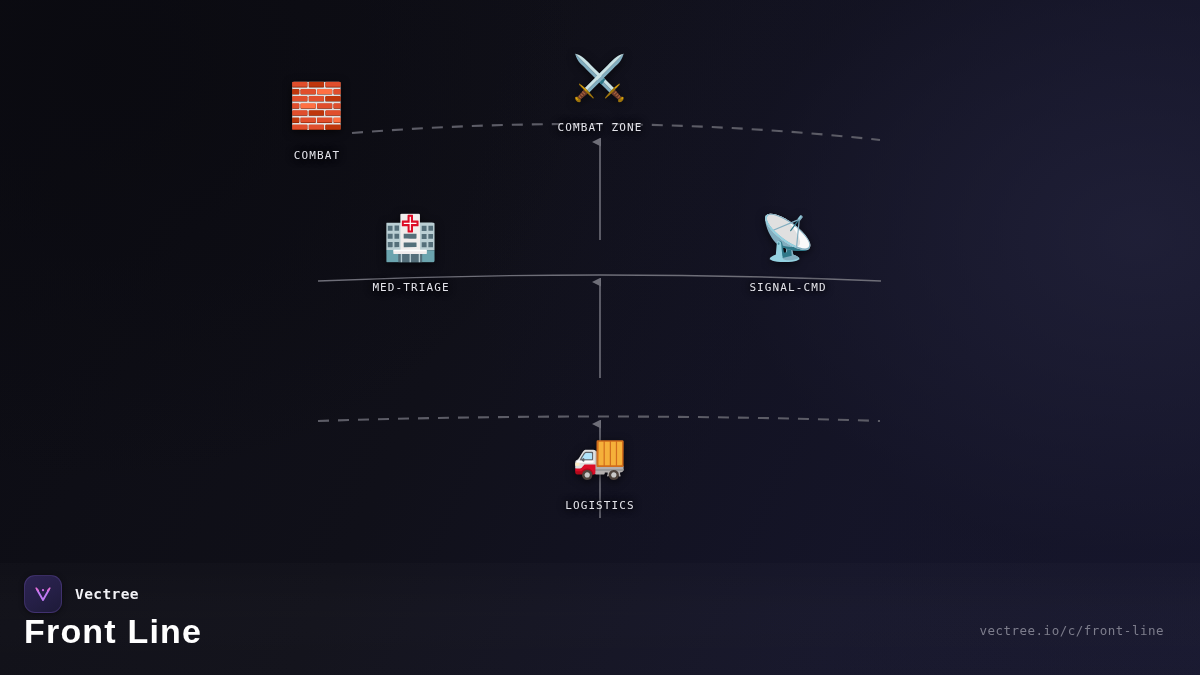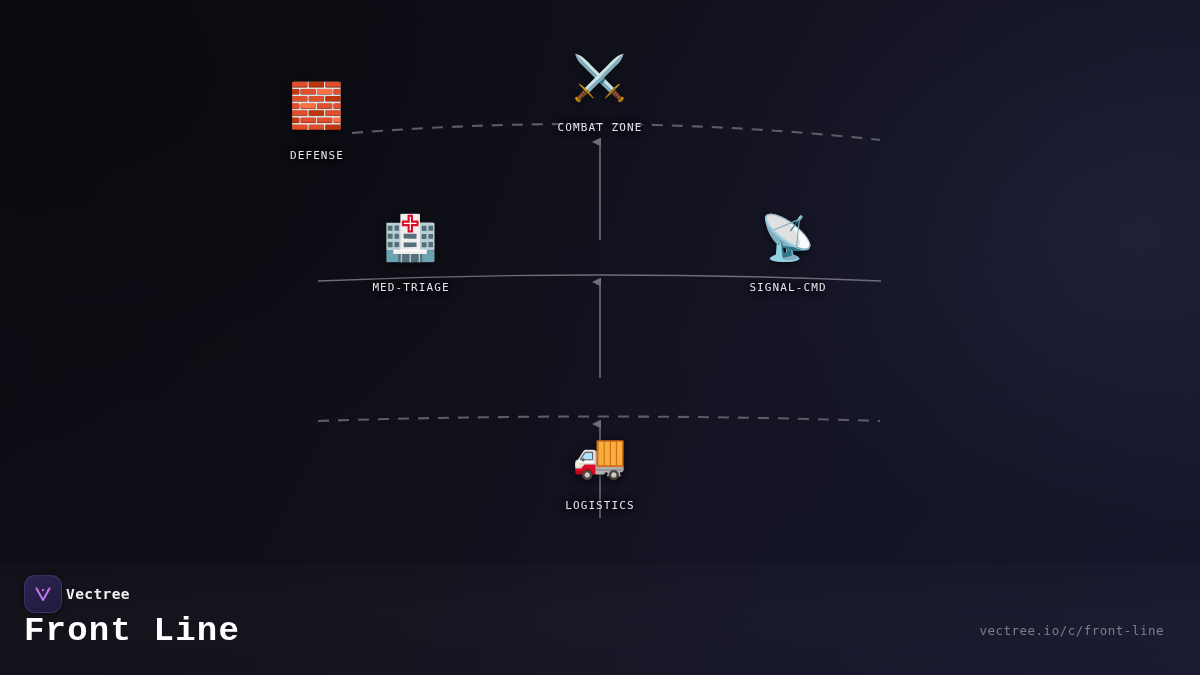--- a/index.html
+++ b/index.html
@@ -58,21 +58,21 @@
     text-shadow: 0 0 5px rgba(5,5,10,0.95), 0 0 9px rgba(5,5,10,0.9);
     white-space: nowrap;
   }
   
   #brand-row {
     position: absolute;
     left: 24px;
     top: 575px;
     display: flex;
     align-items: center;
-    gap: 4px;
+    gap: 13px;
   }
   #brand-logo {
     width: 36px;
     height: 36px;
     border-radius: 11px;
     background: linear-gradient(150deg, #2c2352 0%, #251f46 55%, #1d1a38 100%);
     border: 1px solid rgba(150,110,230,0.22);
     display: flex;
     align-items: center;
     justify-content: center;
@@ -86,21 +86,21 @@
     font-family: "DejaVu Sans Mono", "Liberation Mono", monospace;
   }
   #page-title {
     position: absolute;
     left: 24px;
     top: 612px;
     font-size: 34px;
     font-weight: bold;
     color: #ffffff;
     letter-spacing: 1.2px;
-    font-family: Liberation Mono, monospace;
+    font-family: Liberation Sans, sans-serif;
   }
   #page-url {
     position: absolute;
     right: 36px;
     top: 623px;
     font-size: 12.5px;
     color: #7d7d8c;
     letter-spacing: 0.5px;
     font-family: "DejaVu Sans Mono", "Liberation Mono", monospace;
   }
@@ -130,21 +130,21 @@
     <line x1="600" y1="240" x2="600" y2="142" stroke="#6e6e78" stroke-width="1.6" marker-end="url(#arrow-up)"></line>
   </svg>
 
   <div class="node" style="left:600px; top:52px;">
     <span class="node-icon">⚔️</span>
     <span class="node-label">COMBAT ZONE</span>
   </div>
 
   <div class="node" style="left:317px; top:80px;">
     <span class="node-icon">🧱</span>
-    <span class="node-label">DEFENSE</span>
+    <span class="node-label">COMBAT</span>
   </div>
 
   <div class="node" style="left:411px; top:212px;">
     <span class="node-icon">🏥</span>
     <span class="node-label">MED-TRIAGE</span>
   </div>
 
   <div class="node" style="left:788px; top:212px;">
     <span class="node-icon">📡</span>
     <span class="node-label">SIGNAL-CMD</span>

